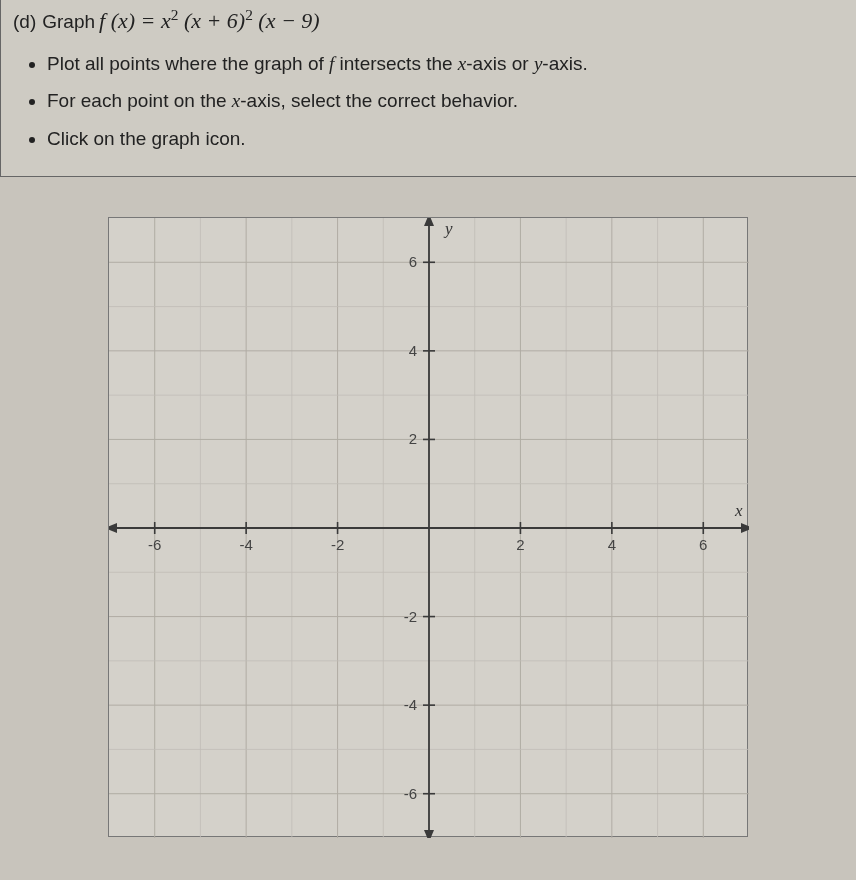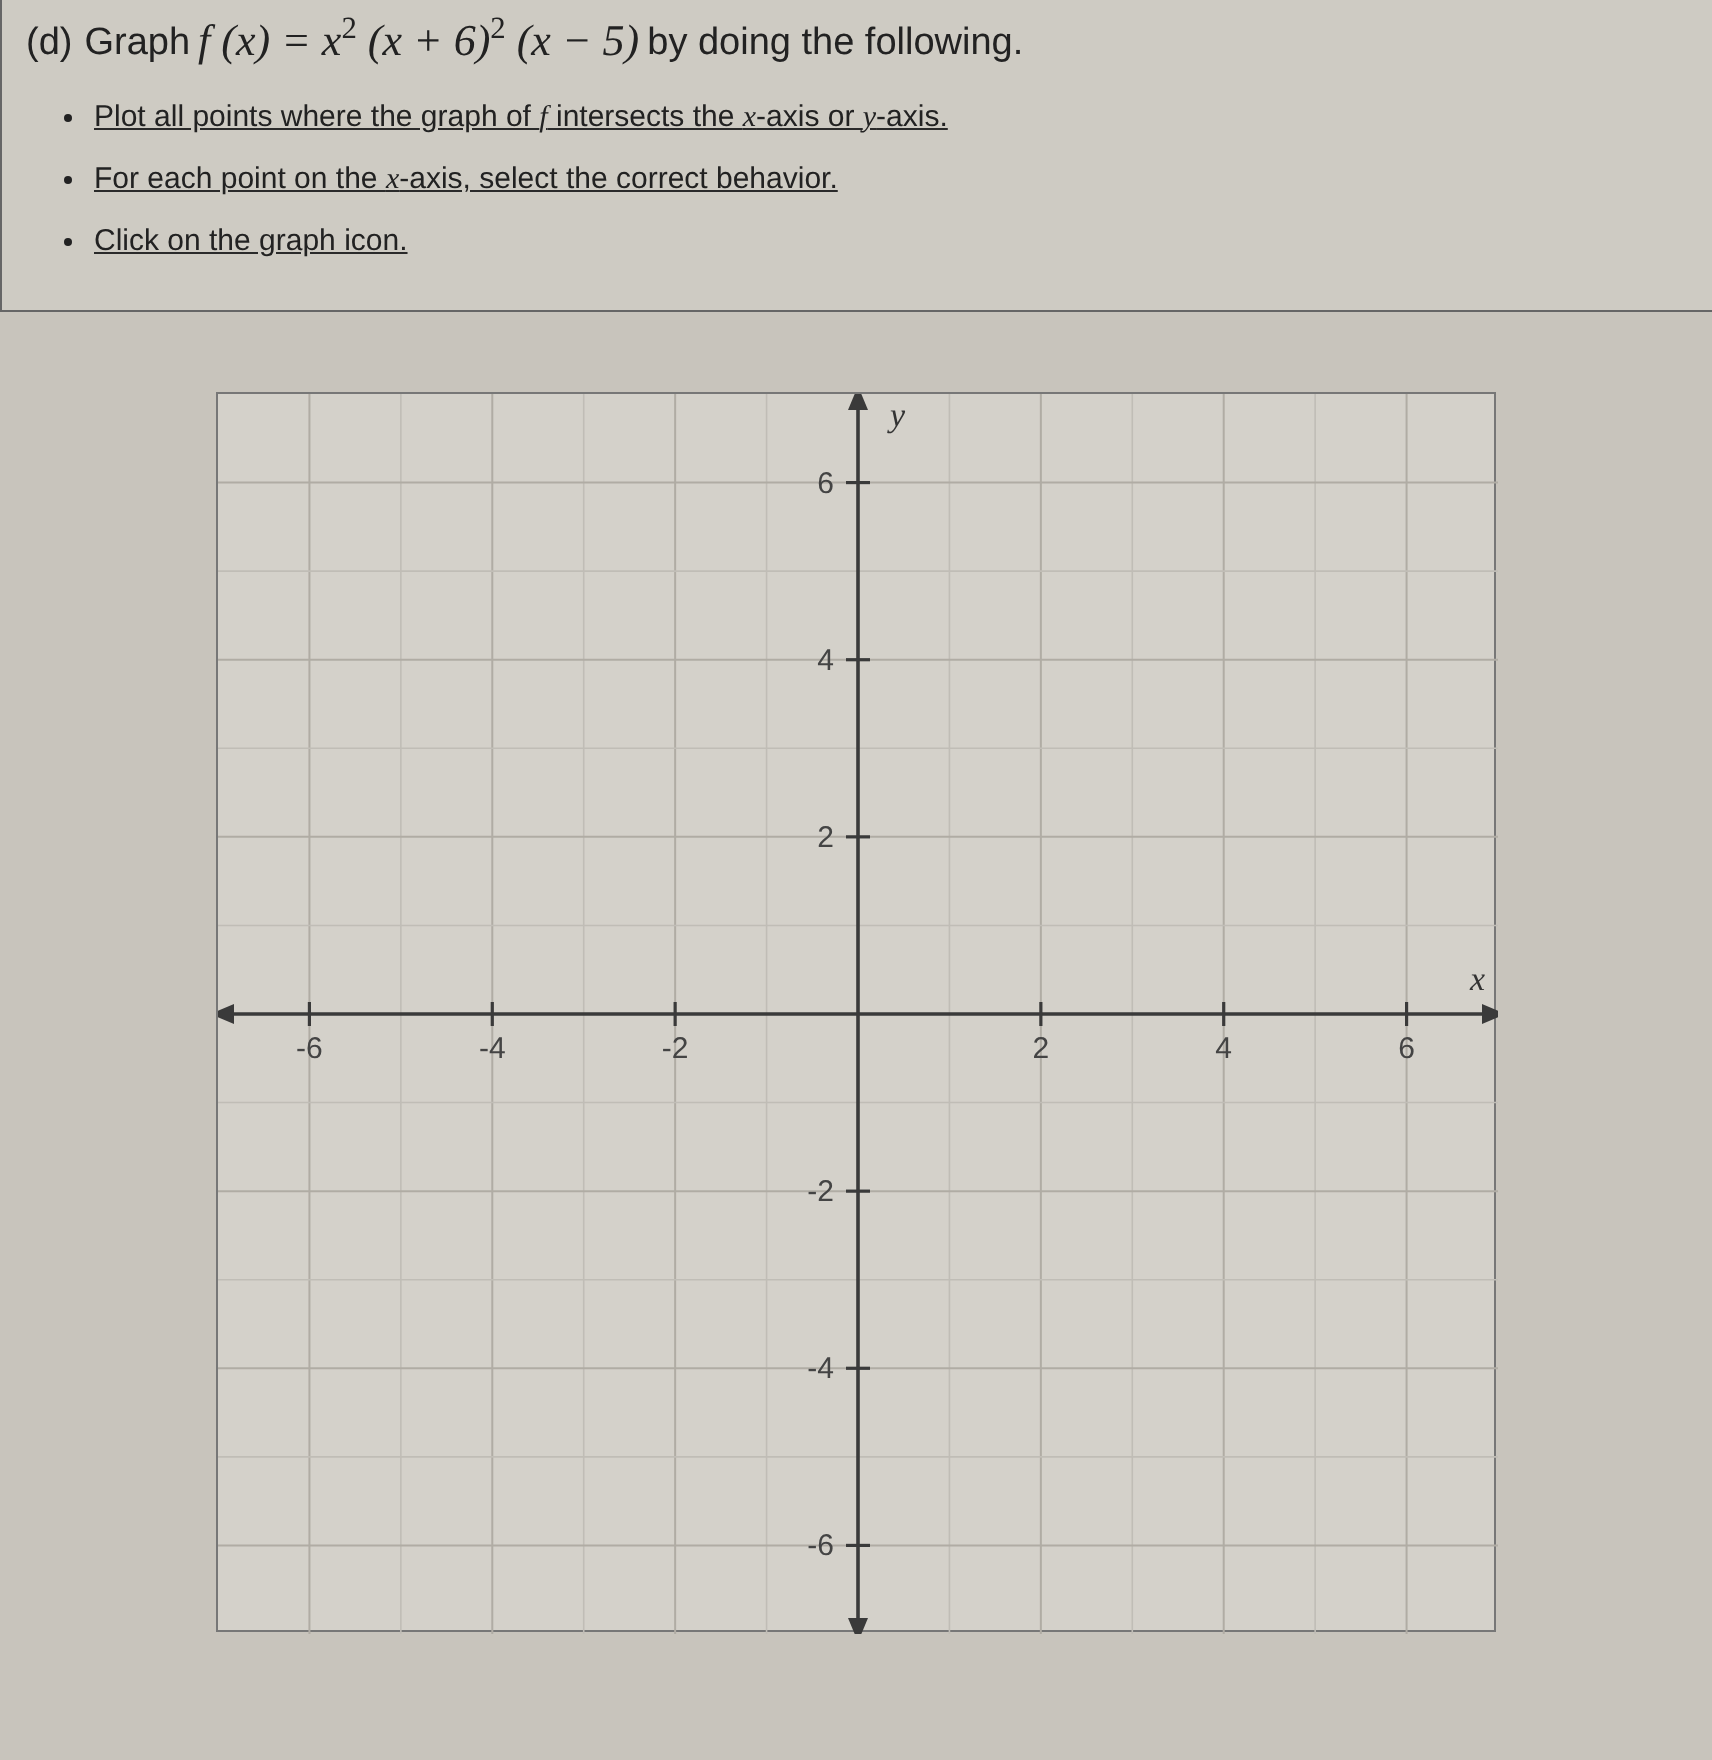--- a/index.html
+++ b/index.html
@@ -26,23 +26,22 @@
       color: #222;
       flex-wrap: wrap;
       padding-top: 6px;
     }
     .part-label { margin-right: 2px; }
     .math { font-family: "Times New Roman", serif; font-style: italic; font-size: 22px; white-space: nowrap; }
     .math .rm { font-style: normal; }
     .math sup { font-size: 0.7em; vertical-align: super; font-style: normal; }
     .bullets {
       margin: 12px 0 0 34px;
-      font-size: 15px;
+      font-size: 19px;
       line-height: 1.85;
-      text-decoration: underline;
     }
     .bullets li { list-style: disc; margin-bottom: 2px; color:#222; }
     .bullets .mi { font-family: "Times New Roman", serif; font-style: italic; }
 
     .chart-wrap {
       display: flex;
       justify-content: center;
       margin-top: 40px;
     }
     .chart {
@@ -64,23 +63,22 @@
 <body>
 
 <div class="question-box">
   <div class="line1">
     <span class="part-label">(d)</span>
     <span>Graph</span>
     <span class="math">
       <span>f (x) =</span>
       <span>x</span><sup class="rm">2</sup>
       <span>(x + 6)</span><sup class="rm">2</sup>
-      <span>(x − 5)</span>
+      <span>(x − 9)</span>
     </span>
-    <span>by doing the following.</span>
   </div>
   <ul class="bullets">
     <li>Plot all points where the graph of <span class="mi">f</span> intersects the <span class="mi">x</span>-axis or <span class="mi">y</span>-axis.</li>
     <li>For each point on the <span class="mi">x</span>-axis, select the correct behavior.</li>
     <li>Click on the graph icon.</li>
   </ul>
 </div>
 
 <div class="chart-wrap">
   <div class="chart">

